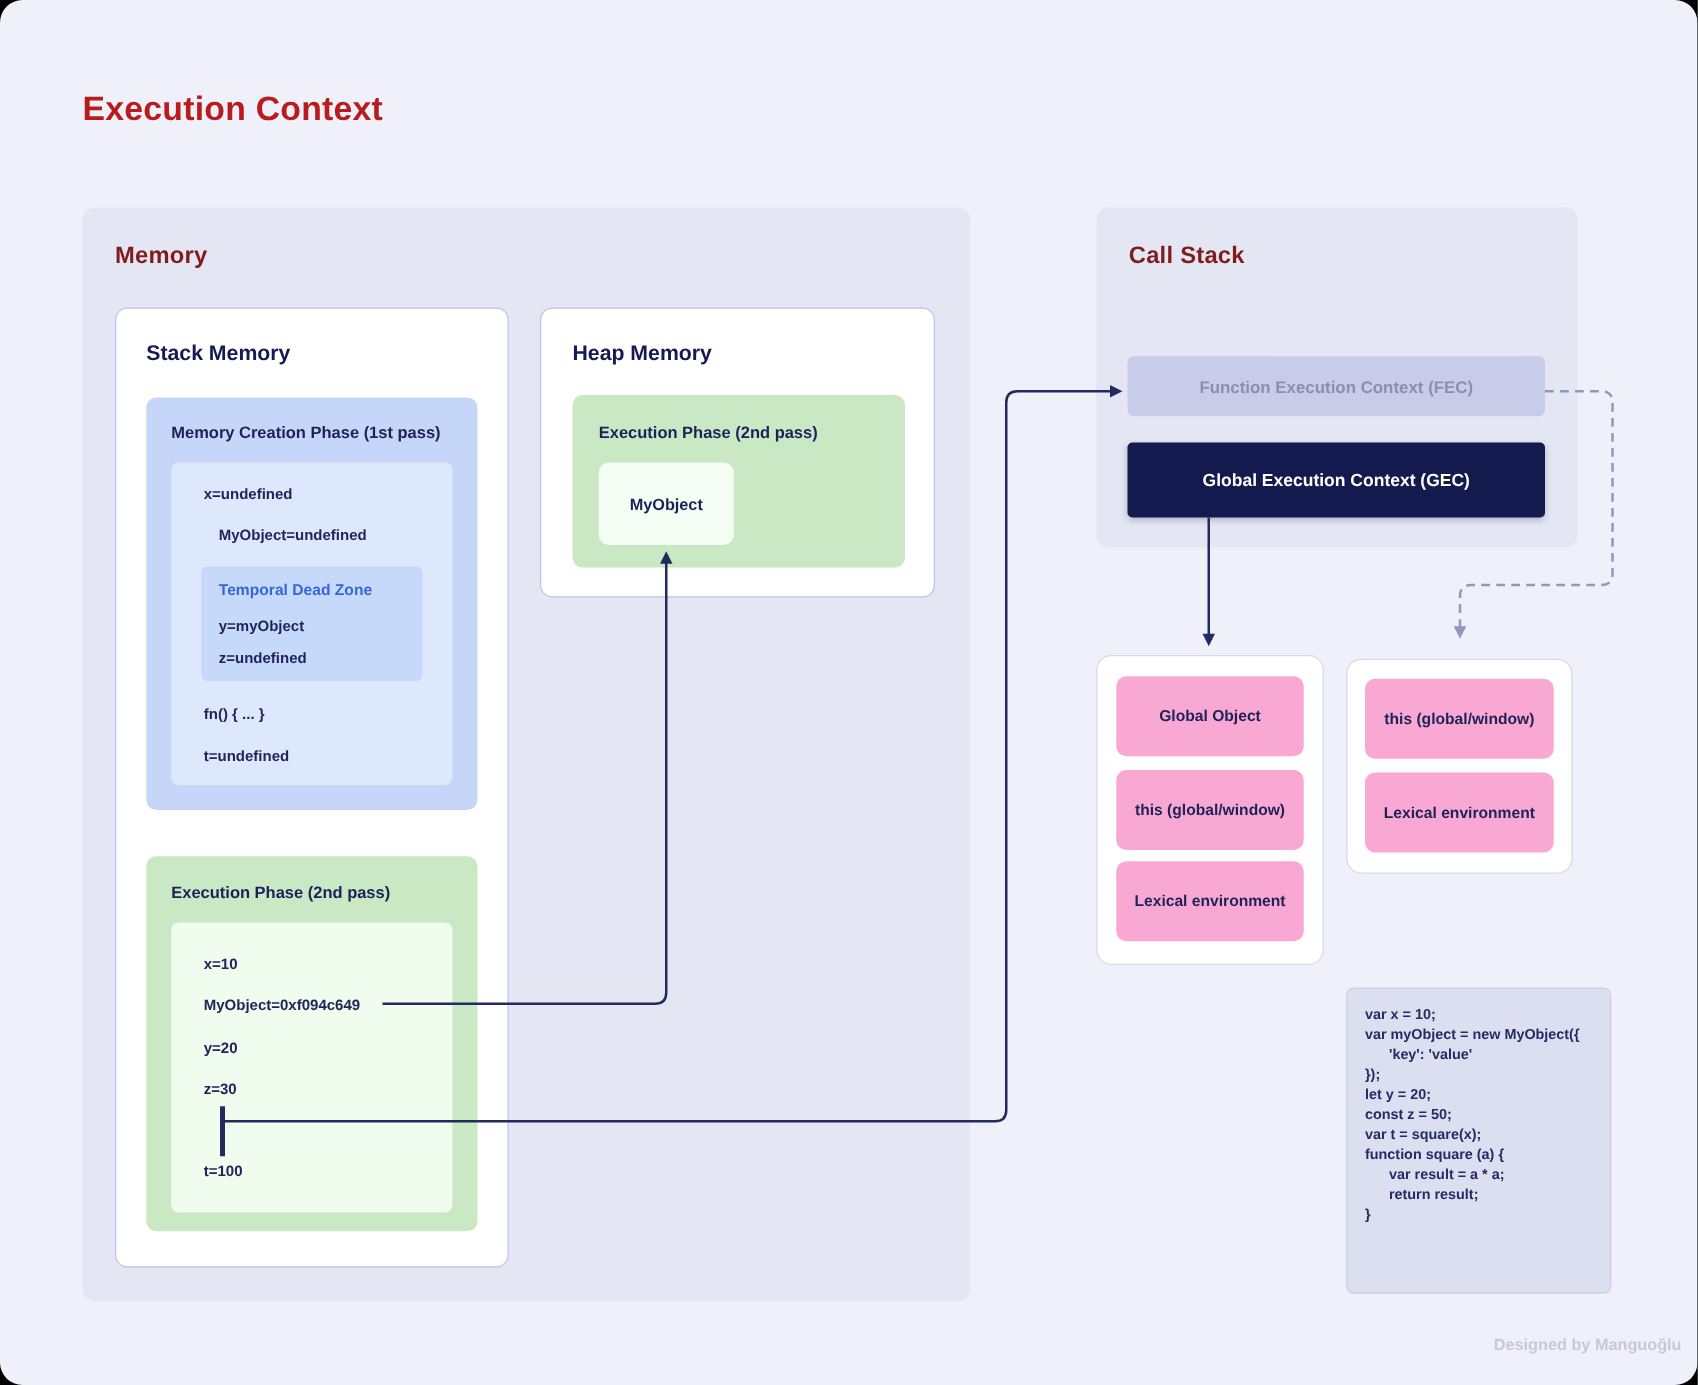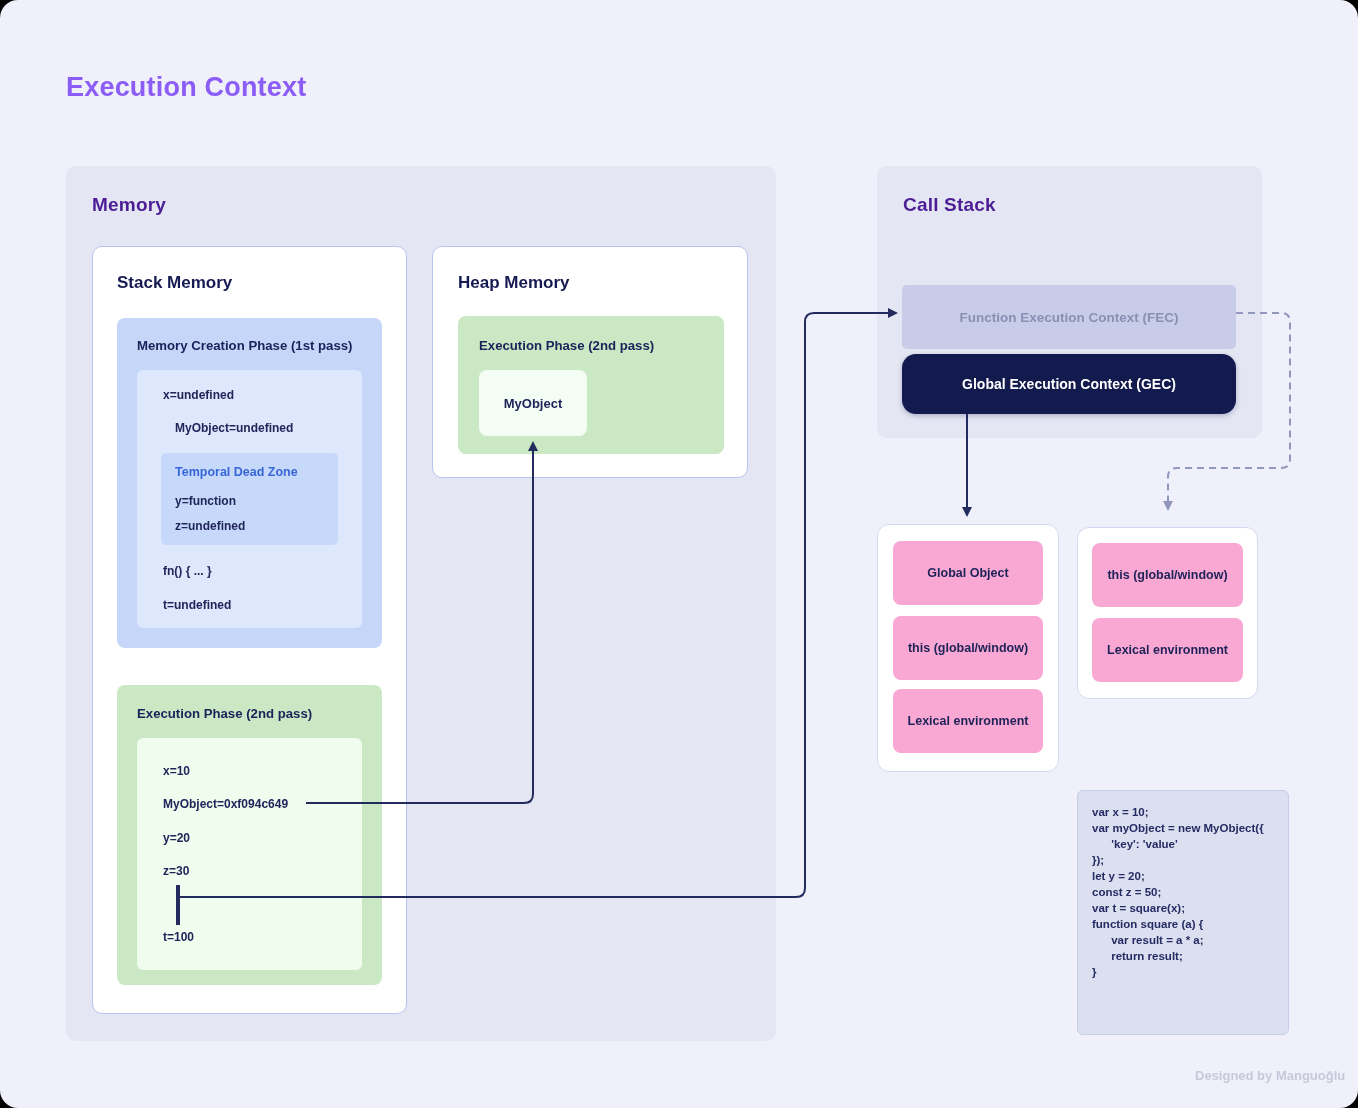--- a/index.html
+++ b/index.html
@@ -1,45 +1,45 @@
 <!DOCTYPE html>
 <html><head>
 <meta charset="utf-8">
 <style>
   html,body{margin:0;padding:0;background:#000;}
   body{font-family:"Liberation Sans","DejaVu Sans",sans-serif;}
   .stage{position:relative;width:1358px;height:1108px;background:#EFF0FA;border-radius:18px;overflow:hidden;}
   .abs{position:absolute;}
   .panel{background:#E4E6F3;border-radius:10px;}
-  .panel-label{font-size:19px;font-weight:600;color:#4c1d95;letter-spacing:.2px;}
+  .panel-label{font-size:19px;font-weight:600;color:#7f1d1d;letter-spacing:.2px;}
   .card{background:#FFFFFF;border:1.5px solid #B9C4EE;border-radius:10px;box-sizing:border-box;}
   .card-title{font-size:17px;font-weight:700;color:#151A52;}
   .phase-title{font-size:13.2px;font-weight:700;color:#1B2159;}
   .blue-box{background:#C5D6F9;border-radius:8px;}
   .blue-inner{background:#DDE8FC;border-radius:6px;}
   .tdz-box{background:#C7D9FB;border-radius:5px;}
   .tdz-title{font-size:12.5px;font-weight:700;color:#3766D6;}
   .green-box{background:#C9E8C3;border-radius:8px;}
   .green-inner{background:#EFFCEE;border-radius:6px;}
   .item{font-size:12px;font-weight:600;color:#20265A;white-space:nowrap;}
   .obj-box{background:#F4FDF3;border-radius:8px;display:flex;align-items:center;justify-content:center;
            font-size:13px;font-weight:700;color:#1B2159;text-align:center;}
   .fec-box{background:#C9CCE8;border-radius:5px;display:flex;align-items:center;justify-content:center;
            font-size:13.5px;font-weight:600;color:#8A8FB4;}
-  .gec-box{background:#121A4E;border-radius:14px;display:flex;align-items:center;justify-content:center;
+  .gec-box{background:#121A4E;border-radius:4px;display:flex;align-items:center;justify-content:center;
            font-size:14px;font-weight:700;color:#FFFFFF;box-shadow:0 2px 5px rgba(18,26,78,.25);}
   .comp-card{background:#FFFFFF;border:1.5px solid #D5D9EF;border-radius:12px;box-sizing:border-box;}
   .purple-box{background:#f9a8d4;border-radius:8px;display:flex;align-items:center;justify-content:center;
               font-size:12.5px;font-weight:600;color:#1D2257;}
   .code-box{background:#DBDFF0;border:1px solid #C9CEE8;border-radius:6px;box-sizing:border-box;
             padding:13px 10px 10px 14px;}
   .code-line{font-size:11.5px;font-weight:600;color:#252B63;line-height:16px;white-space:pre;}
   .code-line.nb{margin-top:0;}
   .footer-note{font-size:13px;font-weight:600;color:#C7C9DB;}
-  h1.page-title{margin:0;font-size:27px;font-weight:700;color:#8b5cf6;letter-spacing:.2px;}
+  h1.page-title{margin:0;font-size:27px;font-weight:700;color:#b91c1c;letter-spacing:.2px;}
   svg.overlay{position:absolute;left:0;top:0;pointer-events:none;}
 </style>
 </head>
 <body>
 
 <div class="stage">
 
   <h1 class="page-title abs" style="left:66px;top:72px;">Execution Context</h1>
 
   <div class="panel abs" style="left:66px;top:166px;width:710px;height:875px;"></div>
@@ -50,21 +50,21 @@
   <div class="card-title abs" style="left:117px;top:273px;">Stack Memory</div>
 
   <div class="blue-box abs" style="left:117px;top:318px;width:265px;height:330px;"></div>
   <div class="phase-title abs" style="left:137px;top:338px;">Memory Creation Phase (1st pass)</div>
   <div class="blue-inner abs" style="left:137px;top:370px;width:225px;height:258px;"></div>
   <div class="item abs" style="left:163px;top:388px;">x=undefined</div>
   <div class="item abs" style="left:163px;top:421px;padding-left:12px;">MyObject=undefined</div>
 
   <div class="tdz-box abs" style="left:161px;top:453px;width:177px;height:92px;"></div>
   <div class="tdz-title abs" style="left:175px;top:465px;">Temporal Dead Zone</div>
-  <div class="item abs" style="left:175px;top:494px;">y=function</div>
+  <div class="item abs" style="left:175px;top:494px;">y=myObject</div>
   <div class="item abs" style="left:175px;top:519px;">z=undefined</div>
 
   <div class="item abs" style="left:163px;top:564px;">fn() { ... }</div>
   <div class="item abs" style="left:163px;top:598px;">t=undefined</div>
 
   <div class="green-box abs" style="left:117px;top:685px;width:265px;height:300px;"></div>
   <div class="phase-title abs" style="left:137px;top:706px;">Execution Phase (2nd pass)</div>
   <div class="green-inner abs" style="left:137px;top:738px;width:225px;height:232px;"></div>
   <div class="item abs" style="left:163px;top:764px;">x=10</div>
   <div class="item abs" style="left:163px;top:797px;">MyObject=0xf094c649</div>
@@ -73,21 +73,21 @@
   <div class="item abs" style="left:163px;top:930px;">t=100</div>
 
   <div class="card abs" style="left:432px;top:246px;width:316px;height:232px;"></div>
   <div class="card-title abs" style="left:458px;top:273px;">Heap Memory</div>
   <div class="green-box abs" style="left:458px;top:316px;width:266px;height:138px;"></div>
   <div class="phase-title abs" style="left:479px;top:338px;">Execution Phase (2nd pass)</div>
   <div class="obj-box abs" style="left:479px;top:370px;width:108px;height:66px;">MyObject</div>
 
   <div class="panel abs" style="left:877px;top:166px;width:385px;height:272px;"></div>
   <div class="panel-label abs" style="left:903px;top:194px;">Call Stack</div>
-  <div class="fec-box abs" style="left:902px;top:285px;width:334px;height:64px;">Function Execution Context (FEC)</div>
+  <div class="fec-box abs" style="left:902px;top:285px;width:334px;height:48px;">Function Execution Context (FEC)</div>
   <div class="gec-box abs" style="left:902px;top:354px;width:334px;height:60px;">Global Execution Context (GEC)</div>
 
   <div class="comp-card abs" style="left:877px;top:524px;width:182px;height:248px;"></div>
   <div class="purple-box abs" style="left:893px;top:541px;width:150px;height:64px;">Global Object</div>
   <div class="purple-box abs" style="left:893px;top:616px;width:150px;height:64px;">this (global/window)</div>
   <div class="purple-box abs" style="left:893px;top:689px;width:150px;height:64px;">Lexical environment</div>
 
   <div class="comp-card abs" style="left:1077px;top:527px;width:181px;height:172px;"></div>
   <div class="purple-box abs" style="left:1092px;top:543px;width:151px;height:64px;">this (global/window)</div>
   <div class="purple-box abs" style="left:1092px;top:618px;width:151px;height:64px;">Lexical environment</div>

